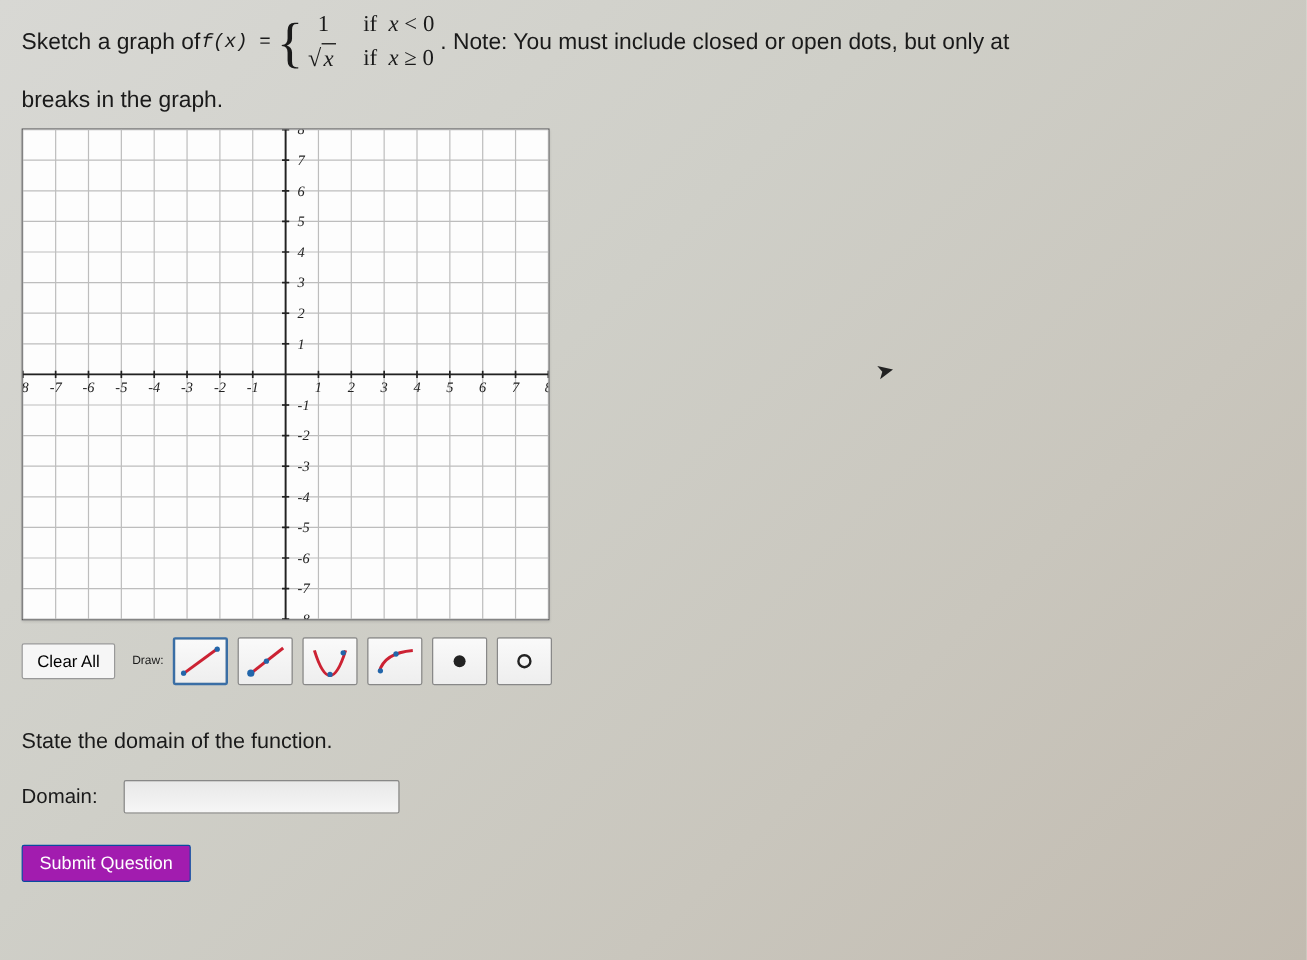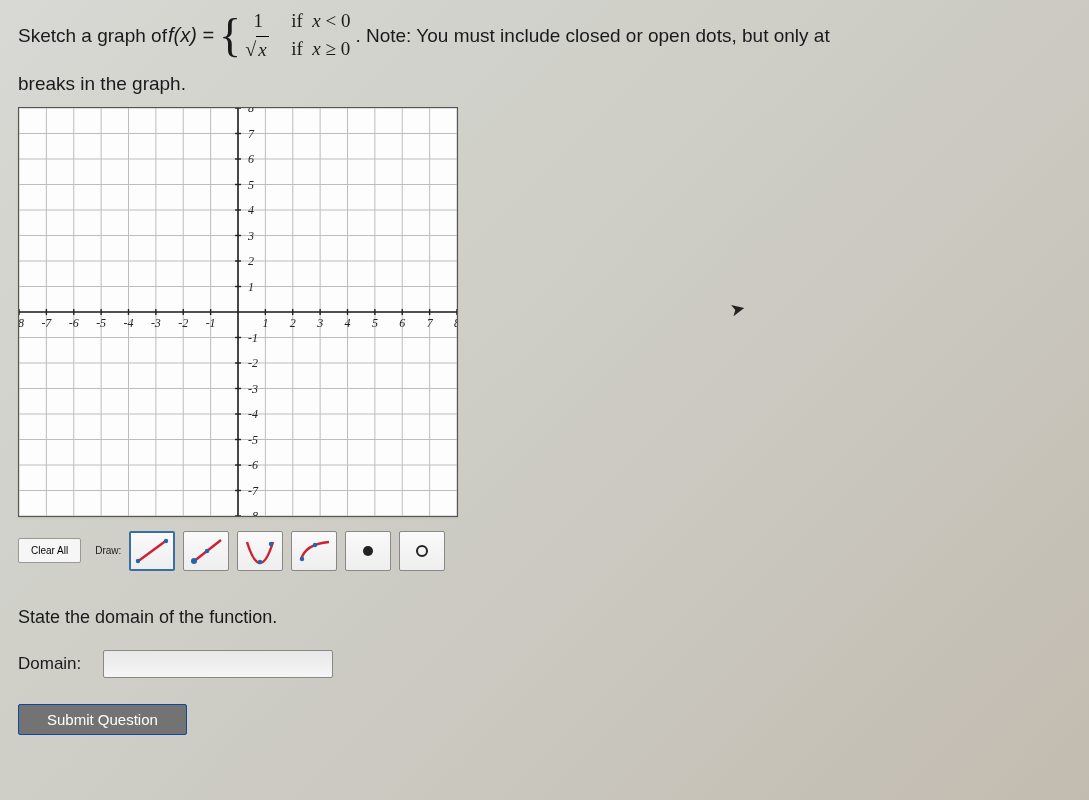--- a/index.html
+++ b/index.html
@@ -15,23 +15,23 @@
     .problem-text {
       font-size: 19px;
       line-height: 1.35;
       margin-bottom: 10px;
       display: flex;
       flex-wrap: wrap;
       align-items: center;
       gap: 1px;
     }
     .math {
-      font-family: Liberation Sans, sans-serif;
+      font-family: Liberation Mono, monospace;
       font-style: italic;
-      font-size: 20px;
+      font-size: 16px;
     }
     .piecewise {
       display: inline-flex;
       align-items: center;
       margin: 0 4px;
     }
     .brace {
       font-size: 46px;
       font-family: 'Times New Roman', serif;
       font-style: normal;
@@ -69,21 +69,21 @@
     .toolbar {
       display: flex;
       align-items: center;
       gap: 8px;
       margin-top: 14px;
     }
     .btn-clear {
       background: #f6f6f6;
       border: 1px solid #999;
       padding: 6px 12px;
-      font-size: 10px;
+      font-size: 14px;
       cursor: pointer;
       border-radius: 2px;
     }
     .draw-label { font-size: 10px; padding-left: 6px; }
     .tool-btn {
       width: 46px; height: 40px;
       border: 1px solid #888;
       background: linear-gradient(#fafafa, #eee);
       display: flex; align-items: center; justify-content: center;
       cursor: pointer;
@@ -98,24 +98,24 @@
     .domain-input {
       width: 230px; height: 28px;
       border: 1px solid #888;
       background: linear-gradient(#e8e8e8, #f6f6f6);
       border-radius: 2px;
       padding: 2px 6px;
       font-size: 14px;
     }
     .submit-btn {
       margin-top: 26px;
-      background: #737373;
+      background: #a21caf;
       color: #fff;
       border: 1px solid #0a4aa0;
-      padding: 6px 28px;
+      padding: 6px 14px;
       font-size: 15px;
       cursor: pointer;
       border-radius: 2px;
     }
     .cursor {
       position: absolute;
       left: 730px; top: 298px;
       font-size: 18px;
       color: #222;
       transform: rotate(-12deg);

